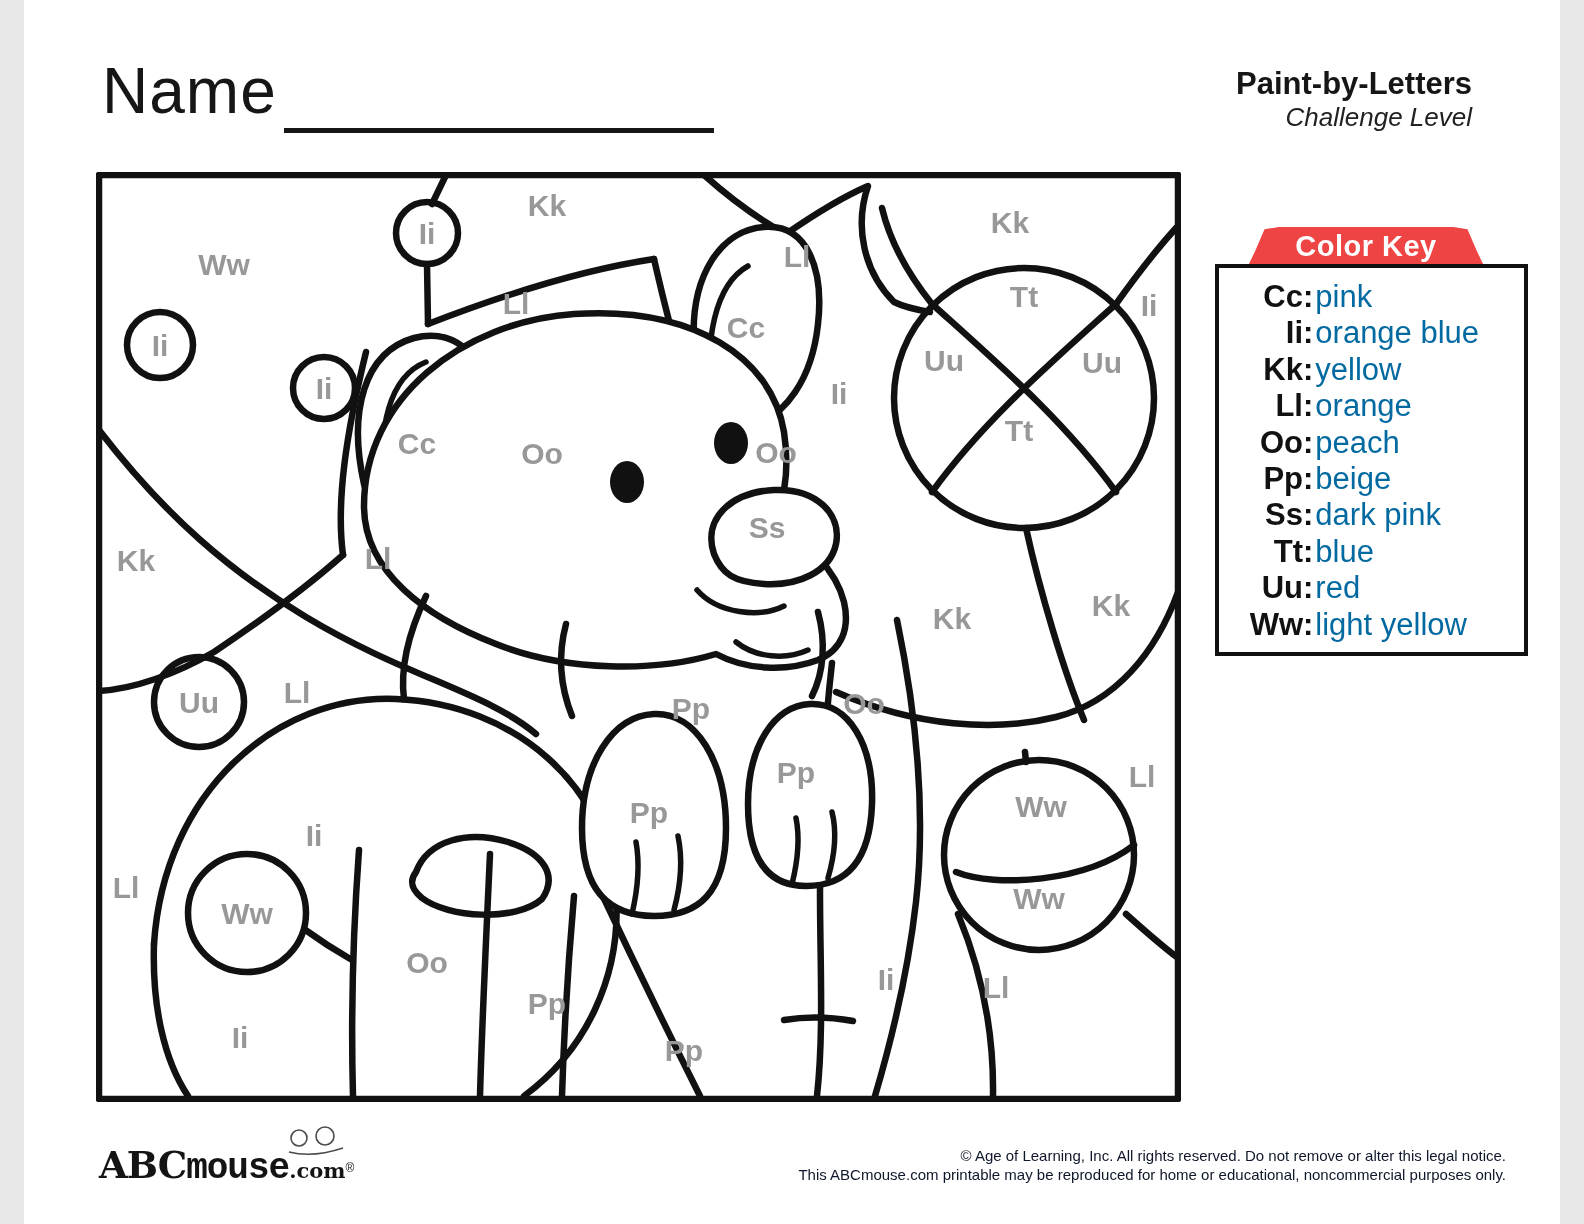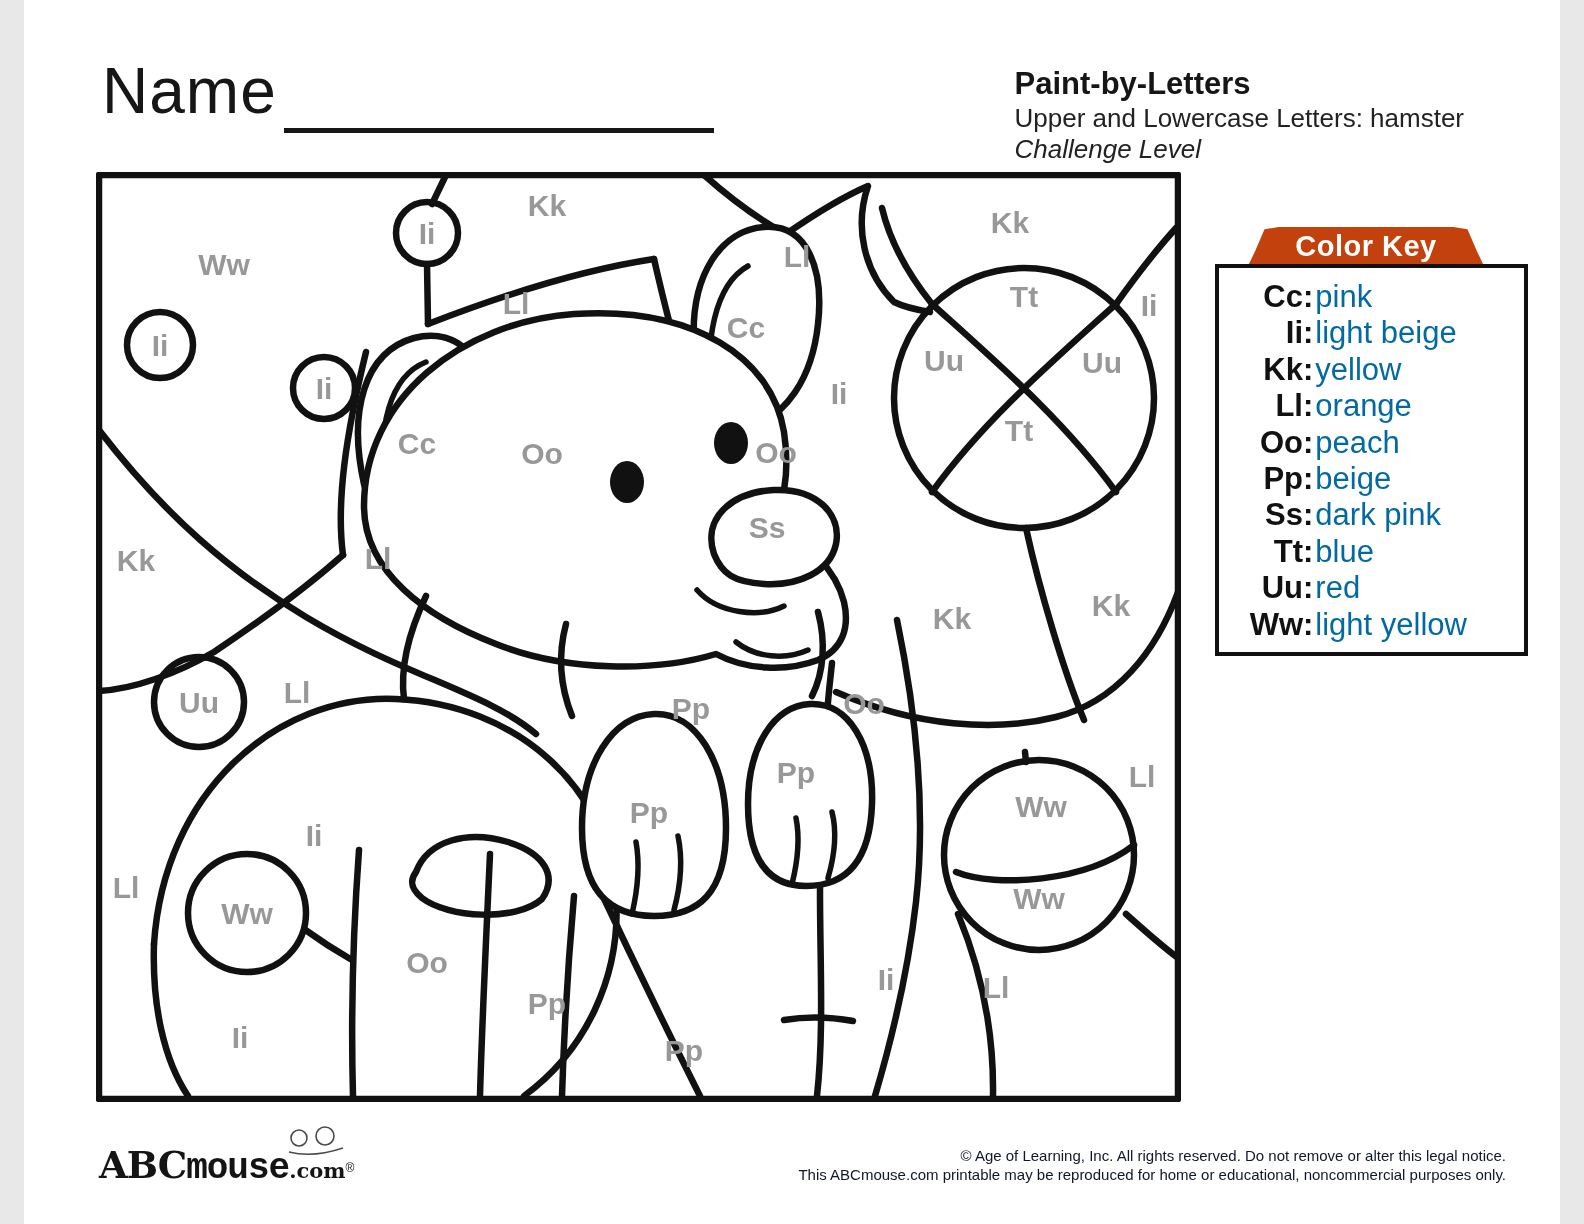--- a/index.html
+++ b/index.html
@@ -4,37 +4,37 @@
 <style>
   html,body{margin:0;padding:0;background:#e8e8e8;}
   .page{
     position:relative; width:1536px; height:1224px; background:#ffffff;
     font-family:"Liberation Sans", sans-serif; color:#1a1a1a; overflow:hidden;
     margin:0 auto;
   }
   
   .name-label{position:absolute; left:78px; top:54px; font-size:64px; font-weight:400; color:#161616; letter-spacing:1px;}
   .name-line{position:absolute; left:260px; top:84px; width:430px; height:44px; border-bottom:5px solid #161616;}
-  .title-block{position:absolute; right:96px; top:66px; }
+  .title-block{position:absolute; right:88px; top:66px; text-align:right;}
   .title{font-size:31px; font-weight:700; line-height:36px; color:#161616;}
   .subtitle{font-size:26px; line-height:32px; color:#222;}
   .level{font-size:26px; line-height:31px; font-style:italic; color:#222;}
 
   
   .scene{position:absolute; left:72px; top:172px; width:1085px; height:930px;}
   .scene svg{display:block;}
   .ink{stroke:#111111; stroke-width:6.5; fill:none; stroke-linecap:round; stroke-linejoin:round;}
   .ink-fill{stroke:#111111; stroke-width:6.5; fill:#ffffff; stroke-linecap:round; stroke-linejoin:round;}
   .thin{stroke-width:5.5;}
   .lbl{font-family:"Liberation Sans", sans-serif; font-size:30px; font-weight:700; fill:#989898;
        text-anchor:middle; dominant-baseline:central;}
 
   
   .key-tab{
-    position:absolute; left:1224px; top:227px; width:236px; height:39px; background:#c2410c;
+    position:absolute; left:1224px; top:227px; width:236px; height:39px; background:#ef4444;
     clip-path:polygon(0% 100%, 3% 62%, 7% 6%, 13% 0%, 87% 0%, 93% 6%, 97% 62%, 100% 100%);
     display:flex; align-items:center; justify-content:center;
   }
   .key-tab span{color:#ffffff; font-size:29px; font-weight:700; letter-spacing:0.5px;}
   .key-box{
     position:absolute; left:1191px; top:264px; width:313px; box-sizing:border-box;
     border:4px solid #111; background:#fff; padding:11px 6px 9px 12px;
   }
   .key-row{display:flex; align-items:baseline; line-height:36.4px; white-space:nowrap;}
   .key-letters{display:inline-block; width:72px; text-align:right; font-size:31px; font-weight:700; color:#111;}
@@ -53,21 +53,20 @@
 </head>
 <body>
 
 <div class="page">
 
   <span class="name-label">Name</span>
   <span class="name-line"></span>
 
   <div class="title-block">
     <div class="title">Paint-by-Letters</div>
-    <div class="subtitle">Upper and Lowercase Letters: hamster</div>
     <div class="level">Challenge Level</div>
   </div>
 
   <div class="scene">
     <svg width="1085" height="930" viewBox="0 0 1085 930">
 
       <rect x="3" y="3" width="1079" height="924" class="ink" stroke-width="6"></rect>
 
       <g>
         <path class="ink" d="M 350,3 L 336,32"></path>
@@ -193,21 +192,21 @@
   </div>
   <div class="key-box">
     <div class="key-row">
       <span class="key-letters">Cc</span>
         <span class="key-colon">:</span>
         <span class="key-color">pink</span>
     </div>
     <div class="key-row">
       <span class="key-letters">Ii</span>
         <span class="key-colon">:</span>
-        <span class="key-color">light beige</span>
+        <span class="key-color">orange blue</span>
     </div>
     <div class="key-row">
       <span class="key-letters">Kk</span>
         <span class="key-colon">:</span>
         <span class="key-color">yellow</span>
     </div>
     <div class="key-row">
       <span class="key-letters">Ll</span>
         <span class="key-colon">:</span>
         <span class="key-color">orange</span>

